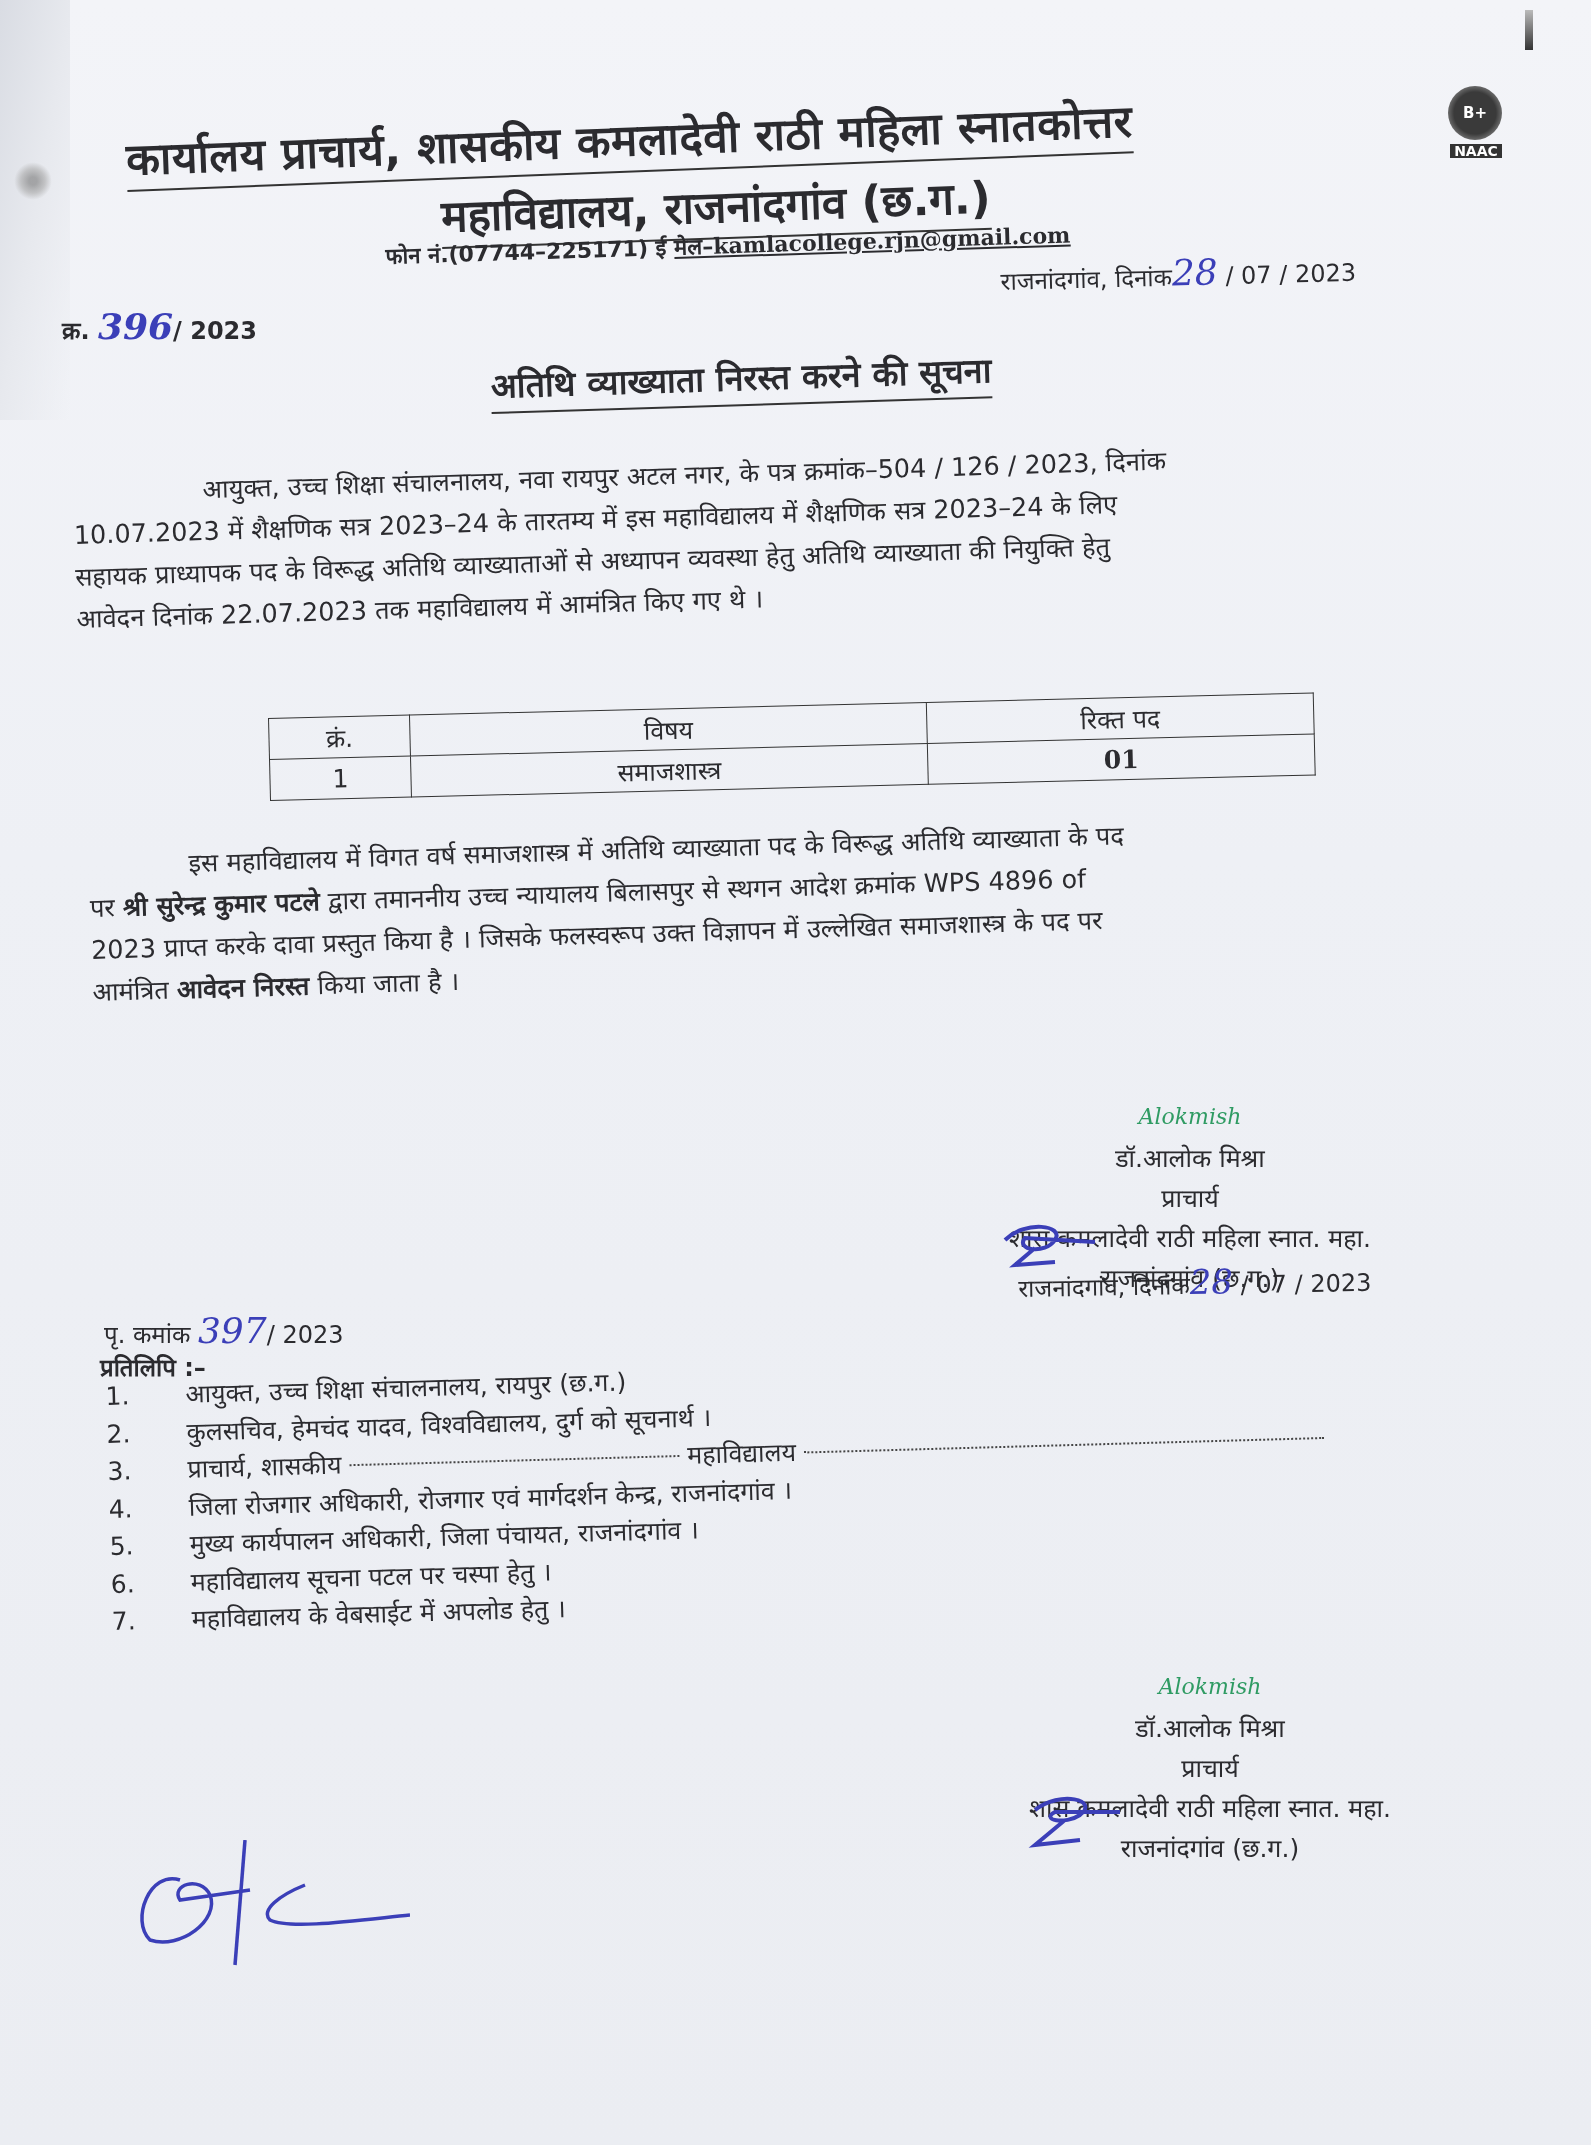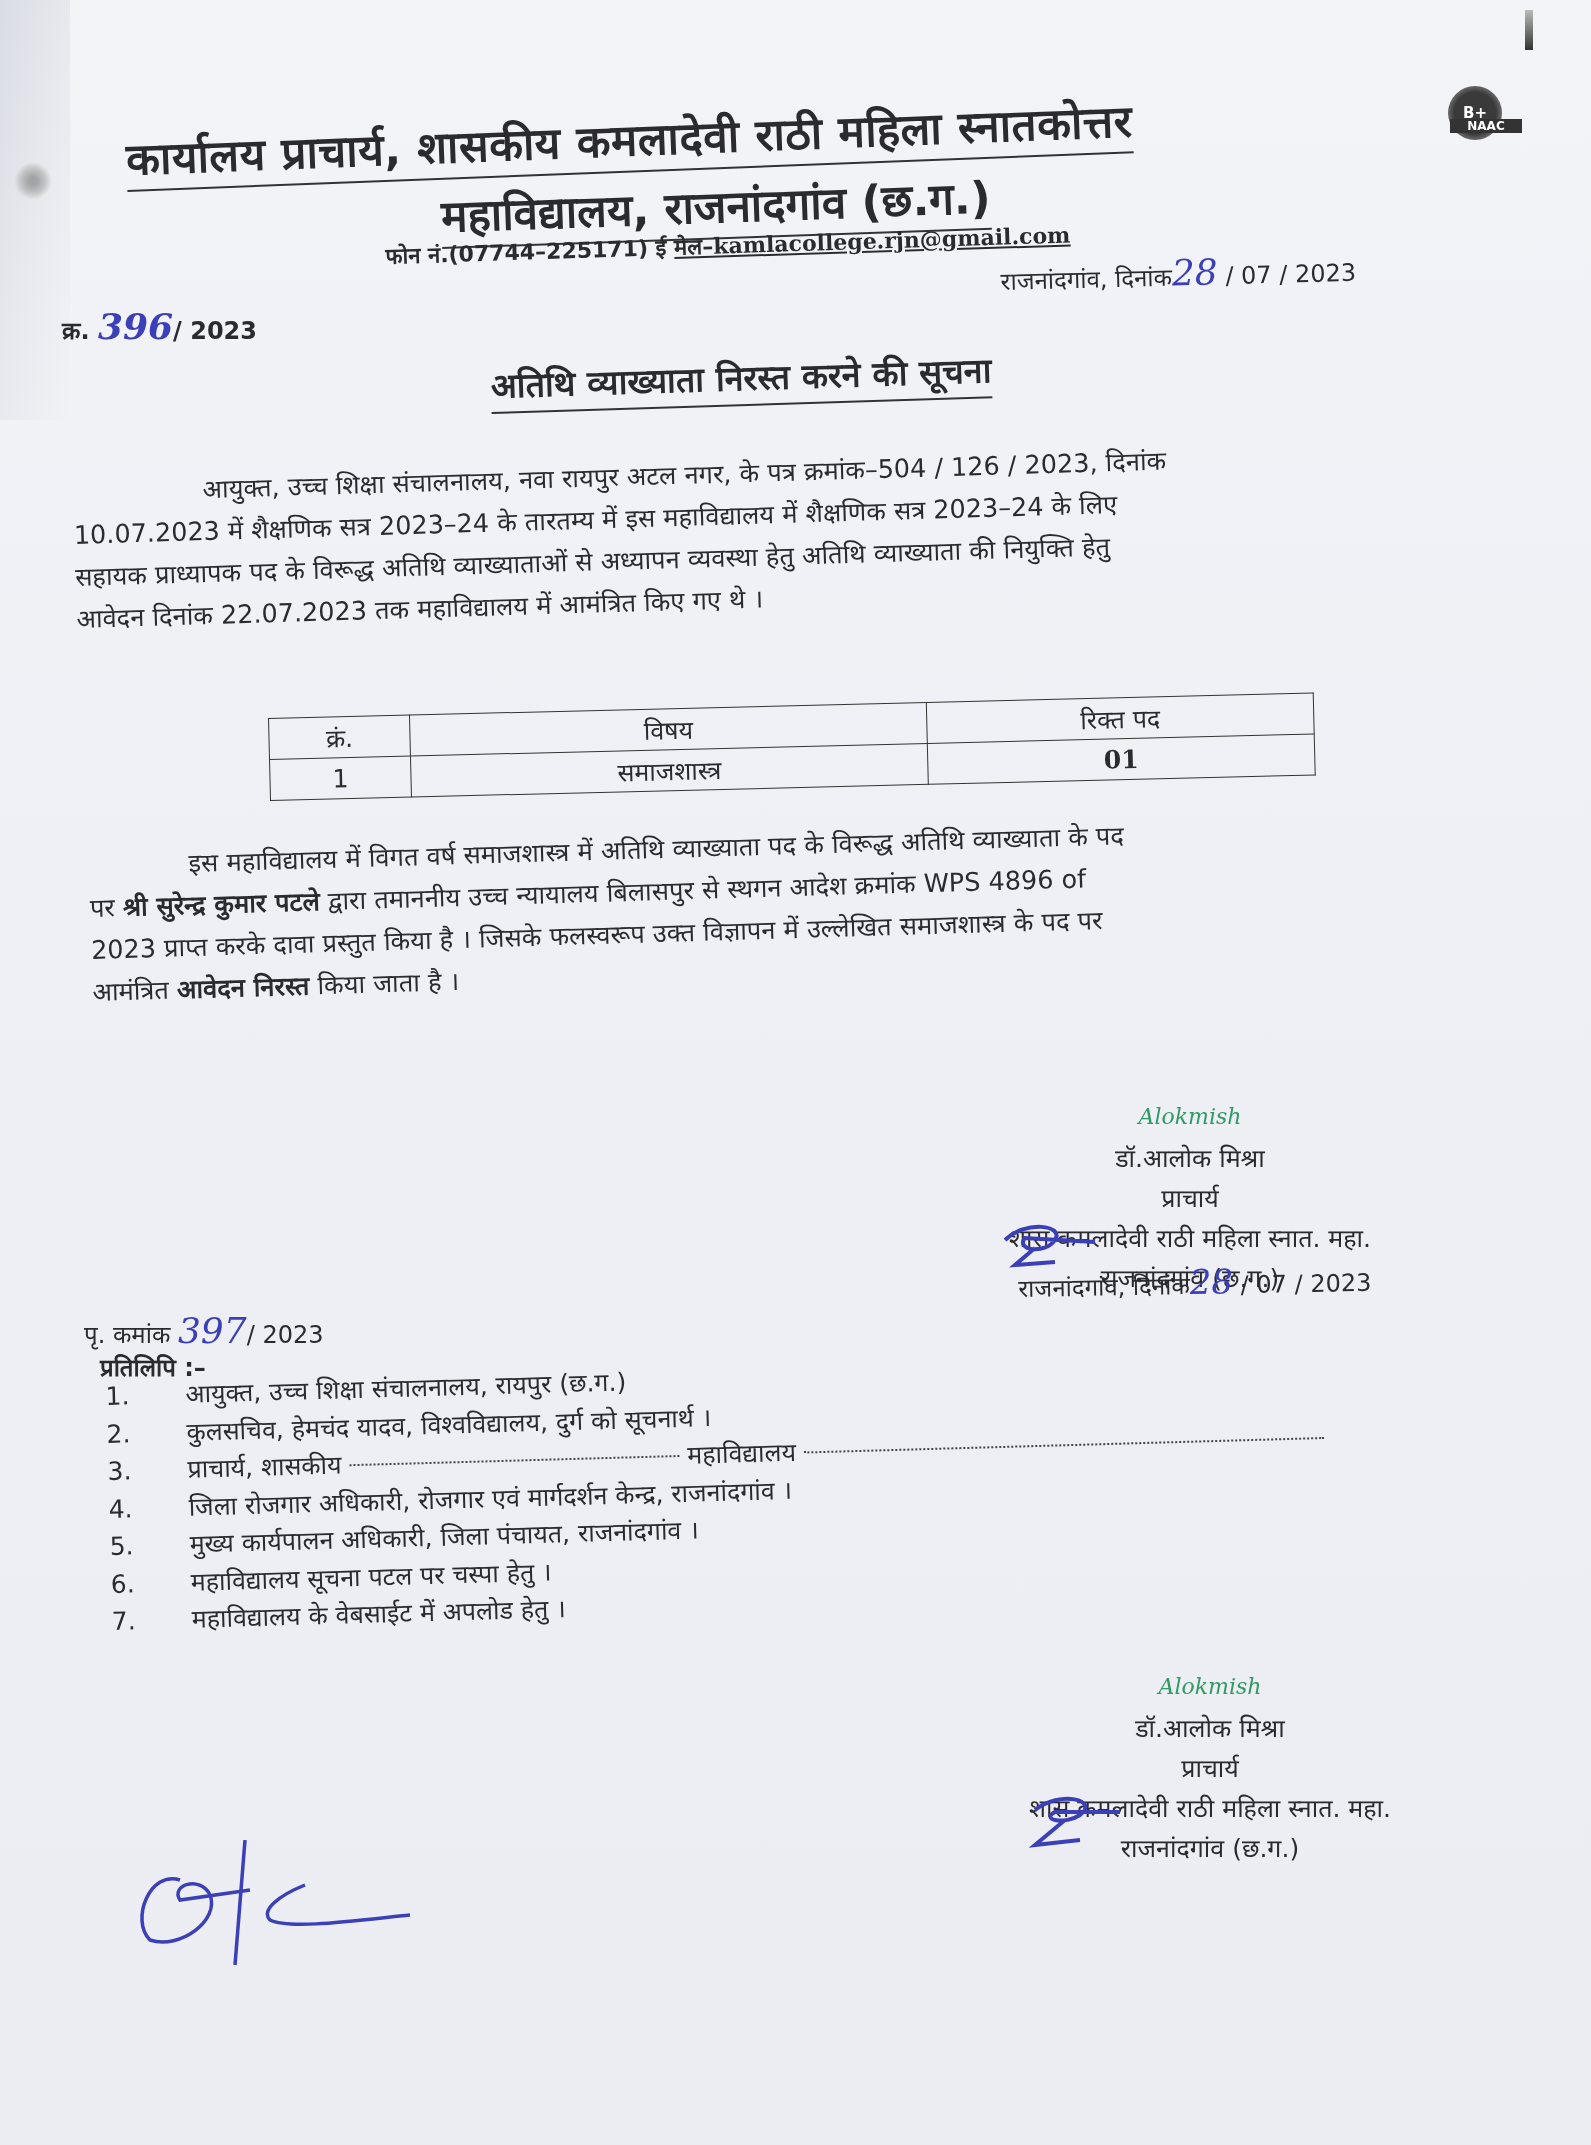--- a/index.html
+++ b/index.html
@@ -44,22 +44,22 @@
   .date-line .hand, .ref-line .hand, .copy-ref .hand { font-size:36px; }
   .ref-line {
     left:62px; top:305px; font-size:24px; white-space:nowrap;font-weight:bold;
   }
   .logo {
     left:1448px; top:86px; width:54px; height:54px; border-radius:50%;
     background:radial-gradient(circle,#3a3a3a 55%,#777 75%, transparent 78%);
     color:#fff; font-size:15px; font-weight:bold; display:flex; align-items:center; justify-content:center;
   }
   .logo-ribbon {
-    left:1450px; top:119px; width:72px; height:14px; background:#333; color:#fff;
-    font-size:12px; font-weight:bold; text-align:center; line-height:14px;
+    left:1450px; top:144px; width:52px; height:14px; background:#333; color:#fff;
+    font-size:14px; font-weight:bold; text-align:center; line-height:14px;
   }
   .seal-left {
     left:14px; top:162px; width:38px; height:38px; border-radius:50%;
     background:radial-gradient(circle,#777 15%,#aaa 45%,transparent 70%);
     opacity:0.6;
   }
   .corner-mark { left:1525px; top:10px; width:8px; height:40px; background:linear-gradient(#bbb,#333); }
 
   .title {
     left:490px; top:362px; font-size:34px; font-weight:bold; white-space:nowrap;
@@ -90,21 +90,21 @@
   table.vacancy .c3 { width:370px; }
   table.vacancy .num { font-weight:bold; font-family:"DejaVu Serif", serif; }
 
   .sig-block { text-align:center; font-size:25px; line-height:40px; white-space:nowrap; }
   .sig1 { left:940px; top:1095px; width:500px; }
   .sig2 { left:960px; top:1665px; width:500px; }
   .sig-scrawl { font-size:22px; display:block; line-height:44px; }
 
   .date2 { left:1018px; top:1265px; font-size:24px; white-space:nowrap; transform:rotate(-1deg); transform-origin:left top; }
 
-  .copy-ref { left:84px; top:1310px; font-size:24px; white-space:nowrap; }
+  .copy-ref { left:104px; top:1310px; font-size:24px; white-space:nowrap; }
   .copy-head { left:100px; top:1350px; font-size:24px;font-weight:bold; }
   .copy-list {
     left:105px; top:1378px; font-size:25px; line-height:37.5px; white-space:nowrap;
     transform:rotate(-1.6deg); transform-origin:left top;
   }
   .copy-list .item { display:flex; }
   .copy-list .n { width:80px; display:inline-block; }
   .dots { display:inline-block; border-bottom:2px dotted #444; height:18px; vertical-align:middle; }
 
   .oc { left:130px; top:1840px; width:280px; height:130px; }

